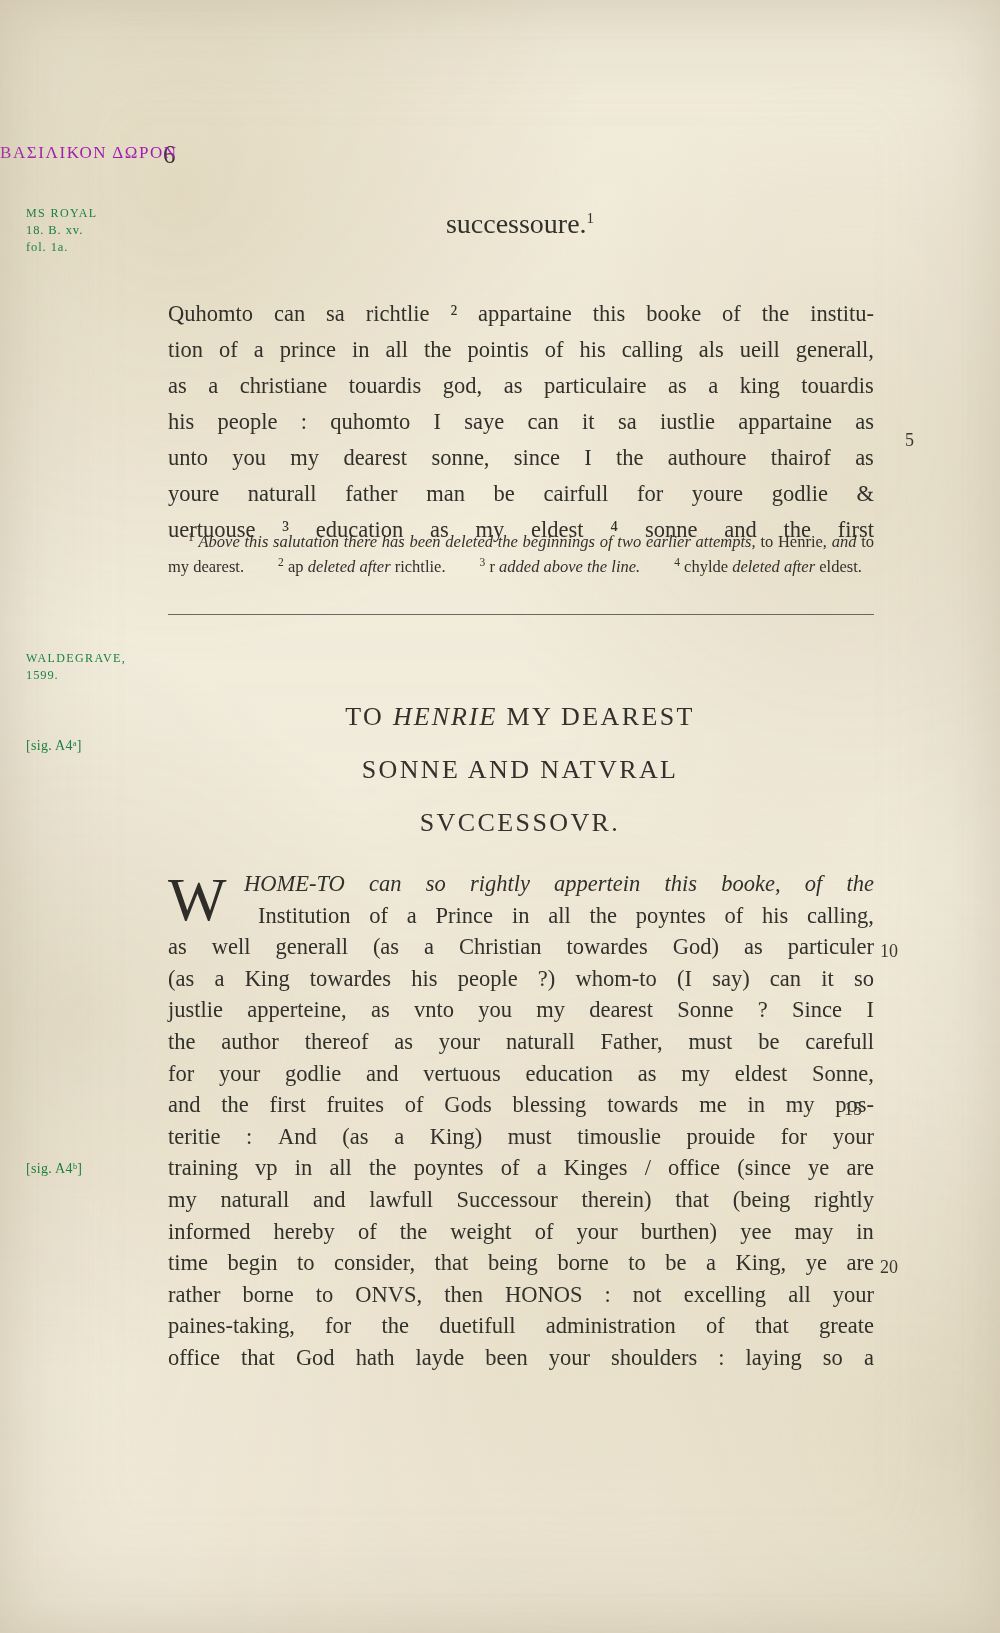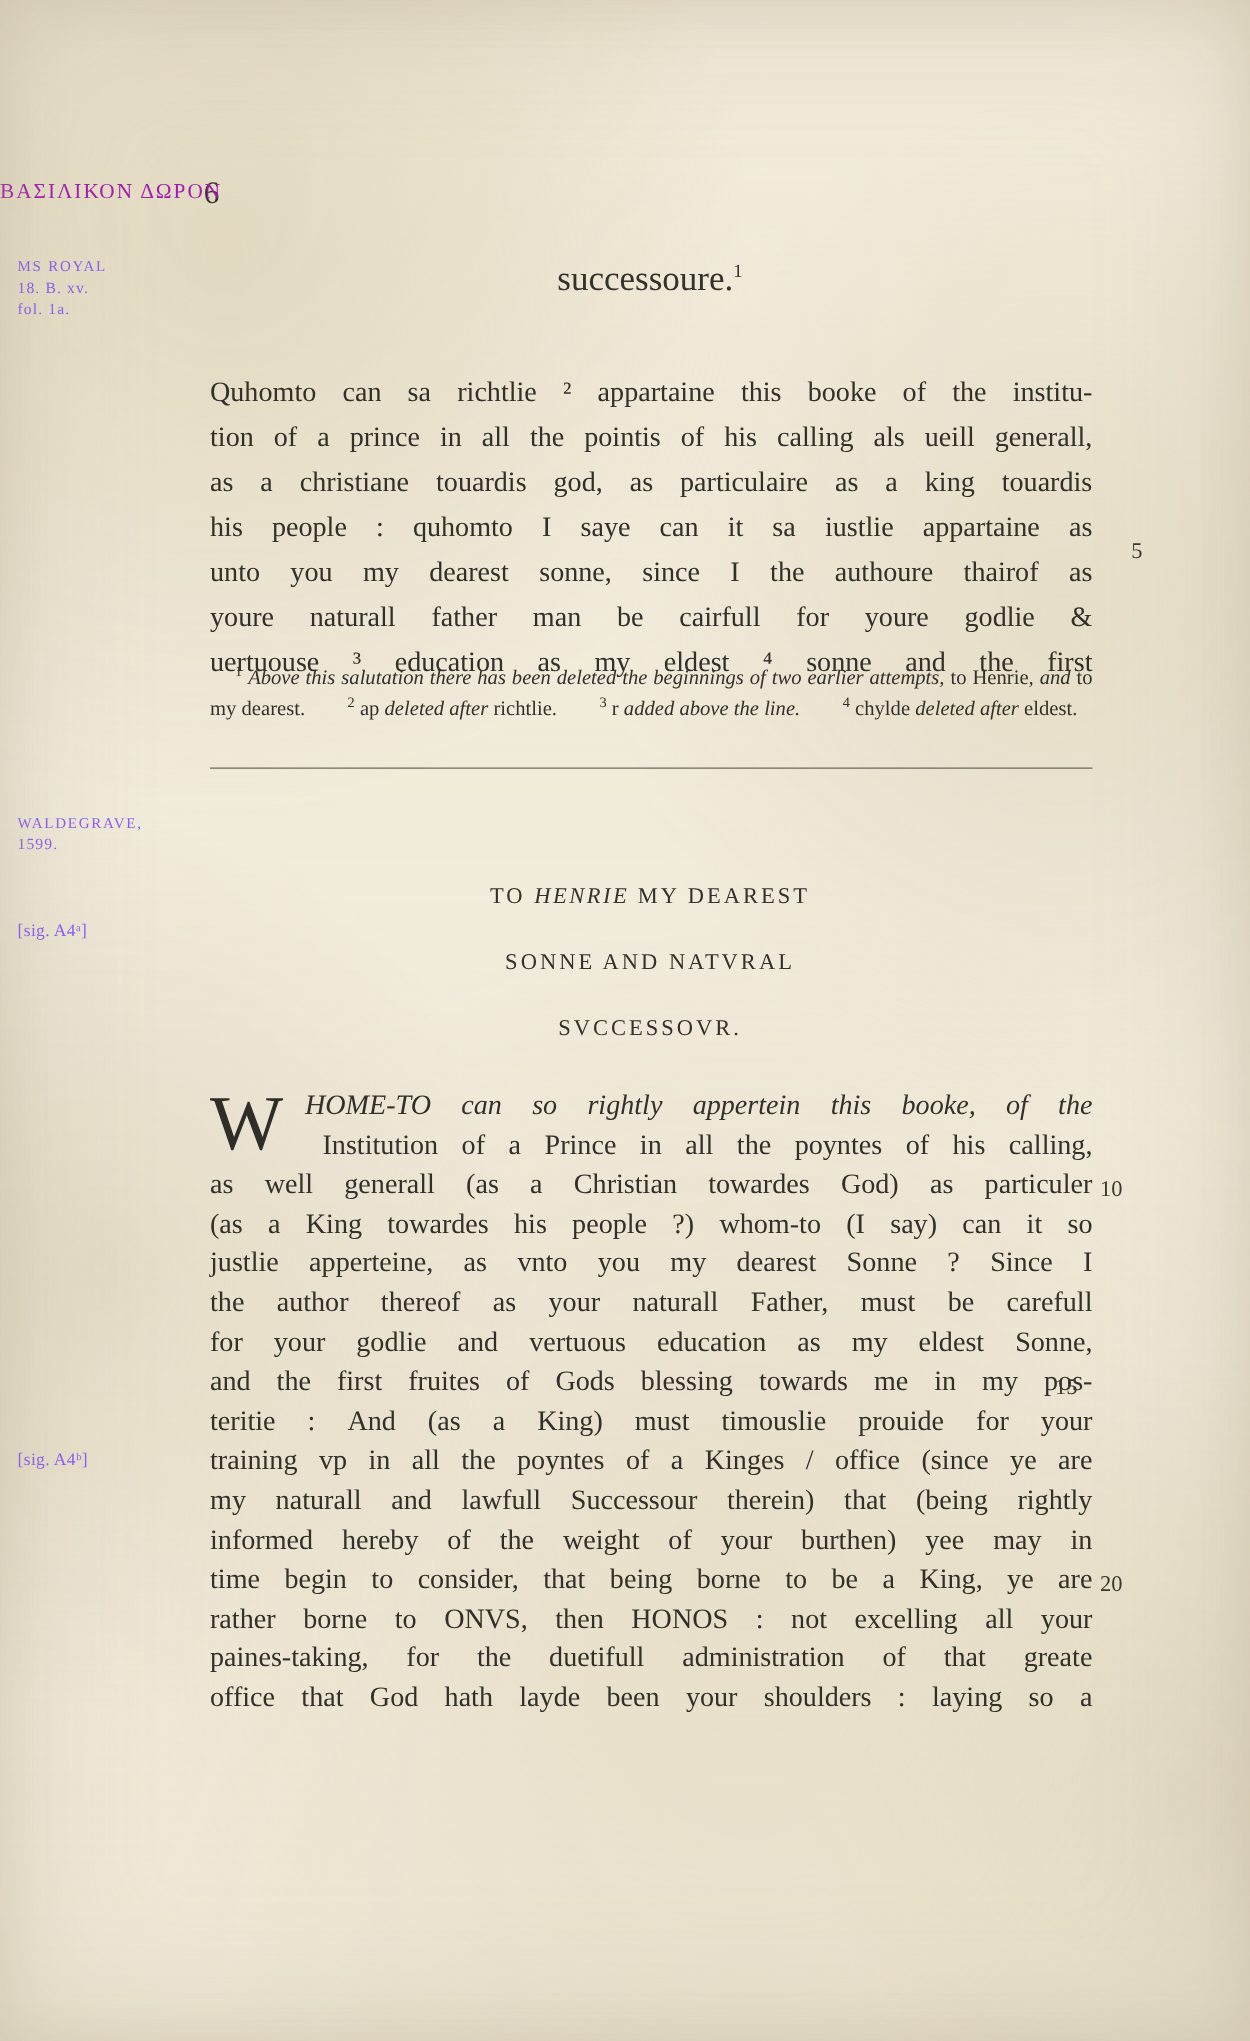--- a/index.html
+++ b/index.html
@@ -60,26 +60,26 @@
     top: 3px;
     width: 797px;
     font-size: 17px;
     letter-spacing: 1.6px;
     color: #a21caf;
   }
 
   
   .margin-note {
     position: absolute;
-    left: 14px;
+    left: 26px;
     width: 150px;
     font-size: 12.5px;
     line-height: 17px;
     letter-spacing: 0.9px;
-    color: #8b5cf6;
+    color: #15803d;
   }
   .margin-note .ln { display: block; white-space: nowrap; }
   .margin-note.plain { letter-spacing: 0.3px; font-size: 14px; }
   .smallcapsline { font-size: 12px; letter-spacing: 1.4px; }
 
   
   .ms-heading {
     position: absolute;
     left: 165px;
     top: 200px;
@@ -148,21 +148,21 @@
     opacity: 0.8;
   }
 
   
   .wg-heading {
     position: absolute;
     left: 165px;
     top: 690px;
     width: 710px;
     text-align: center;
-    font-size: 18px;
+    font-size: 26px;
     letter-spacing: 2.4px;
     line-height: 53px;
     color: #33312b;
   }
   .wg-heading i { font-style: italic; letter-spacing: 2px; }
 
   
   .wg-body {
     position: absolute;
     left: 168px;

